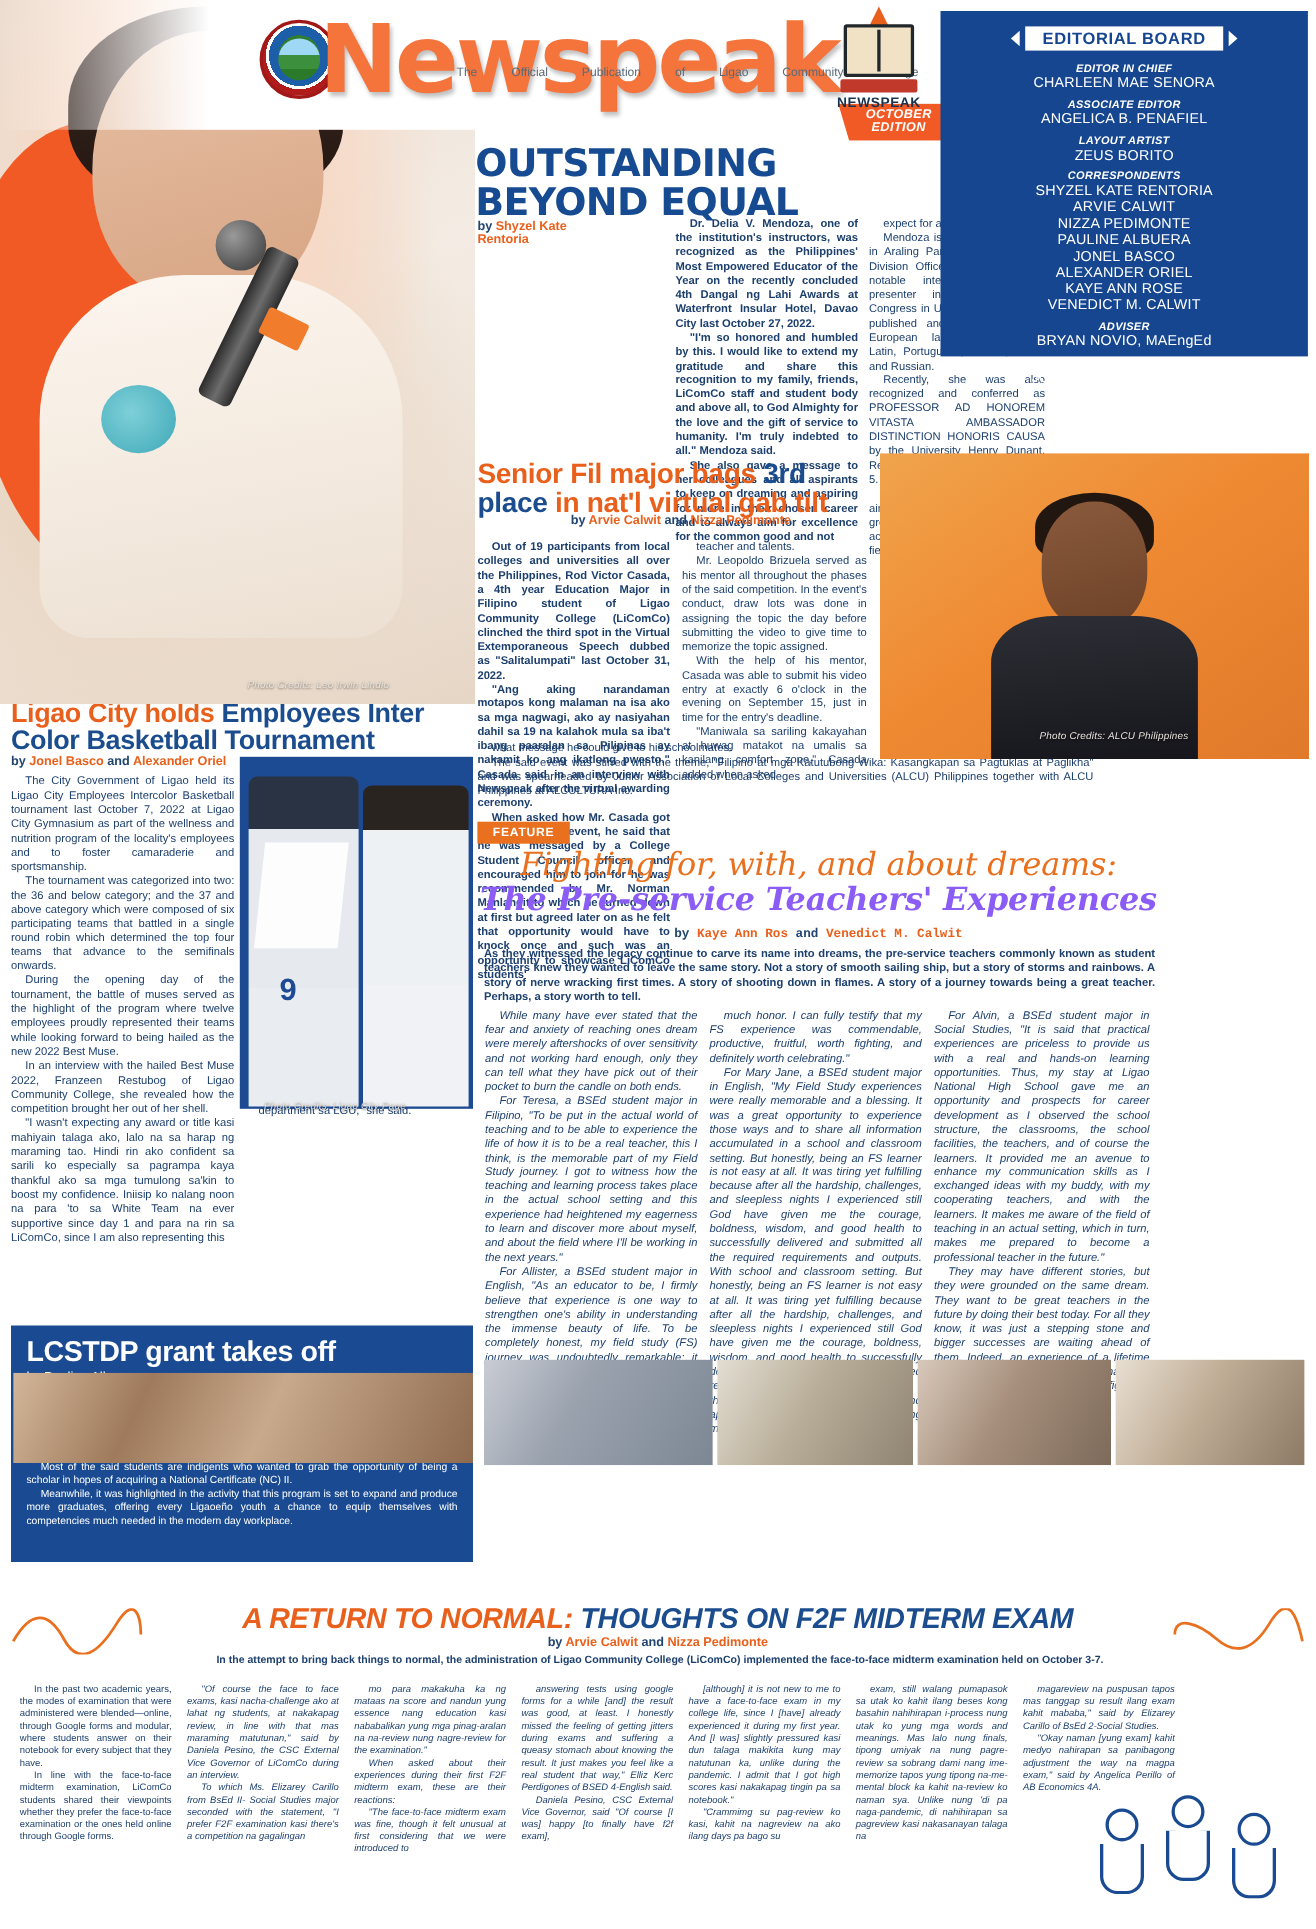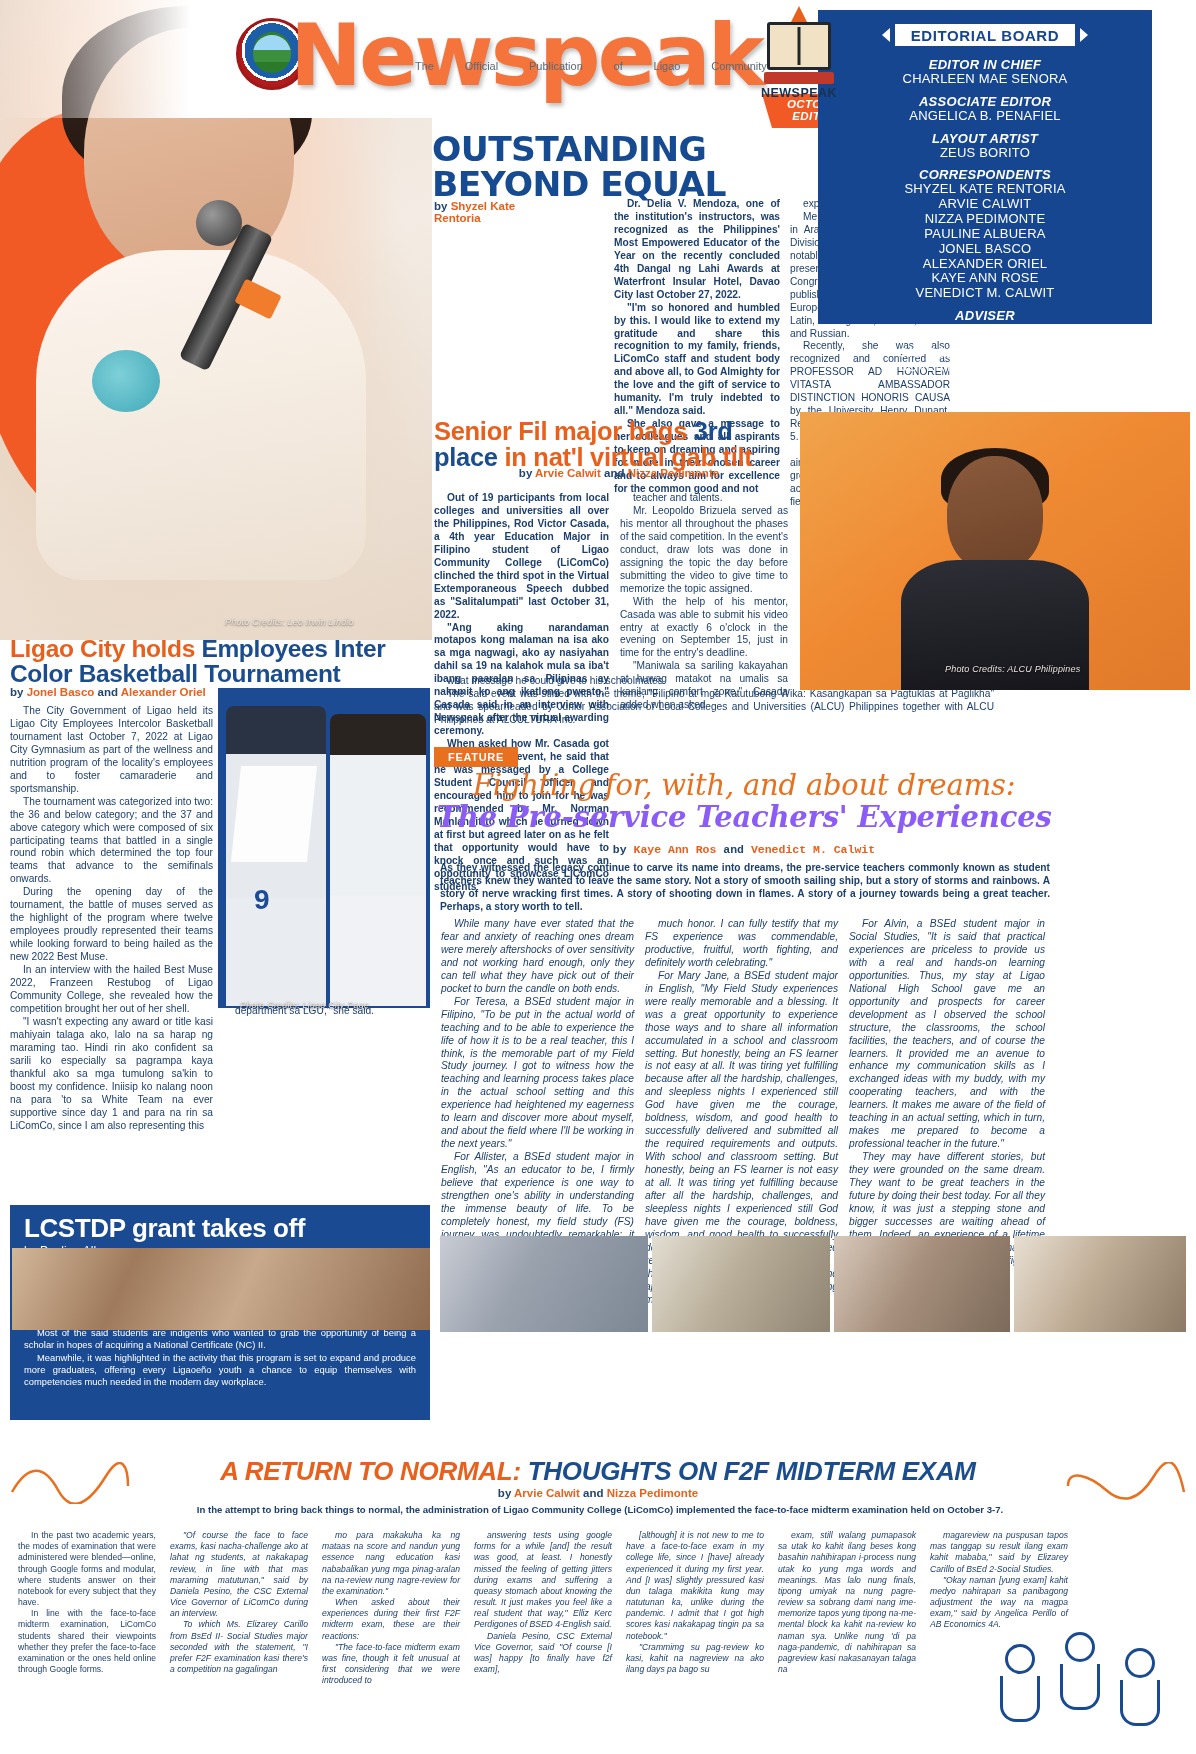--- a/index.html
+++ b/index.html
@@ -117,32 +117,32 @@
   .hero-photo .mic-band{
     position:absolute; left:238px; top:286px; width:40px; height:26px; background:#f07c2c; transform:rotate(26deg); border-radius:3px;
   }
   .credit-tag {
     position:absolute; font-size:9px; font-style:italic; color:#e9e2da; letter-spacing:.2px; z-index:4;
     text-shadow: 0 1px 2px rgba(0,0,0,.55);
   }
 
   
   .edboard {
-    position:absolute; left:818px; top:10px; width:334px; height:314px; background:#15468f; color:#fff;
+    position:absolute; left:855px; top:10px; width:334px; height:314px; background:#15468f; color:#fff;
     padding:14px 10px 10px; text-align:center; z-index:7;
   }
   .eb-title-wrap{ display:flex; align-items:center; justify-content:center; gap:5px; margin-bottom:11px;}
   .eb-title {
     background:#fff; color:#15468f; font-weight:bold; font-size:15px; letter-spacing:.6px;
     padding:2.5px 16px; display:inline-block;
   }
   .eb-arrow { width:0;height:0;border-top:7px solid transparent;border-bottom:7px solid transparent; }
   .eb-arrow.l{ border-right:8px solid #fff;}
   .eb-arrow.r{ border-left:8px solid #fff;}
-  .eb-role { font-weight:bold; font-style:italic; font-size:13px; letter-spacing:.3px; margin-top:7px;}
+  .eb-role { font-weight:bold; font-style:italic; font-size:10px; letter-spacing:.3px; margin-top:7px;}
   .eb-name { font-size:13px; letter-spacing:.2px; line-height:1.14; }
 
   
   .main-head {
     position:absolute; left:432px; top:132px; width:416px;
     font-size:34.5px; font-weight:bold; letter-spacing:-.6px; color:#174b91; line-height:1;
     font-family:"DejaVu Sans", sans-serif;
   }
   .main-sub {
     position:absolute; left:432px; top:170px; width:416px;

